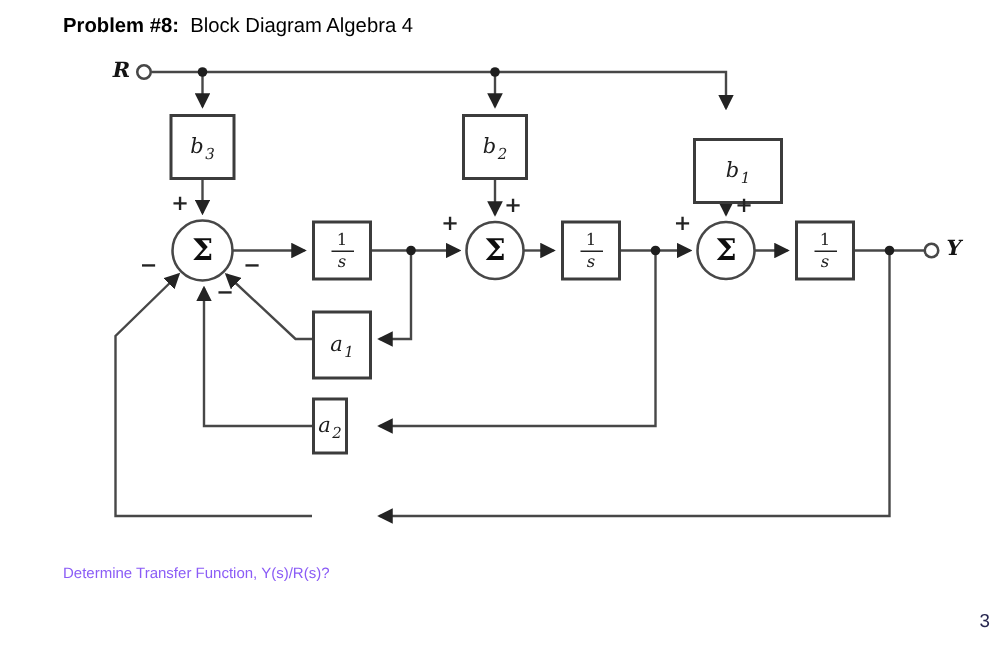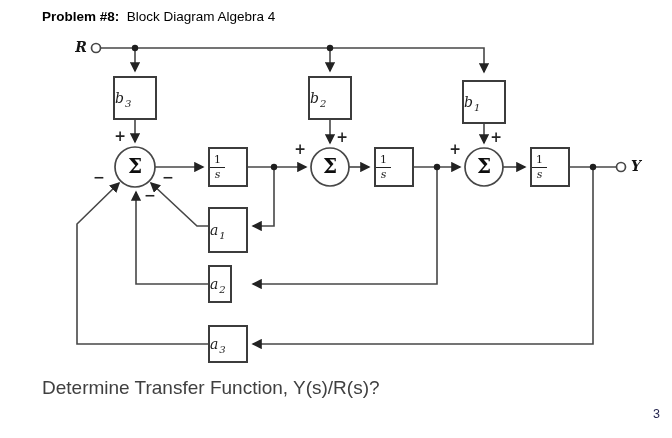--- a/index.html
+++ b/index.html
@@ -2,26 +2,26 @@
 <html><head>
 <meta charset="utf-8">
 <style>
   html,body{margin:0;padding:0;background:#ffffff;}
   .canvas{
     position:relative;width:672px;height:438px;background:#ffffff;
     font-family:"Liberation Sans",sans-serif;overflow:hidden;color:#1a1a1a;
   }
   .title{position:absolute;left:42px;top:9px;font-size:13.5px;color:#000;white-space:pre;}
   .title .bold{font-weight:bold;}
-  .question{position:absolute;left:42px;top:377px;font-size:19px;color:#404040;}
+  .question{position:absolute;left:42px;top:377px;font-size:10px;color:#8b5cf6;}
   .pagenum{position:absolute;right:12px;top:407px;font-size:12.5px;color:#26264f;}
   svg.wiring{position:absolute;left:0;top:0;}
   .block{
     position:absolute;background:#fff;border:2px solid #3c3c3c;box-sizing:border-box;
-    display:flex;align-items:center;justify-content:flex-start;
+    display:flex;align-items:center;justify-content:center;
   }
   .mlabel{font-family:"DejaVu Serif",serif;font-style:italic;font-size:14px;color:#1d1d1d;line-height:1;}
   .mlabel .sub{display:inline-block;font-size:10px;transform:translateY(4px);margin-left:1px;}
   .frac{font-family:"DejaVu Serif",serif;font-size:11px;color:#1d1d1d;text-align:center;line-height:1.05;}
   .frac .num{display:block;border-bottom:1.4px solid #222;padding:0 4px 1px;font-style:normal;}
   .frac .den{display:block;font-style:italic;padding-top:1px;}
   .sum-sym{
     position:absolute;transform:translate(-50%,-54%);
     font-family:"DejaVu Serif",serif;font-weight:bold;font-size:20px;color:#0e0e0e;line-height:1;
   }
@@ -91,21 +91,21 @@
 
   <span class="term-label" style="left:81px;top:47px">R</span>
   <span class="term-label" style="left:636px;top:166px">Y</span>
 
   <div class="block" style="left:113px;top:76px;width:44px;height:44px">
     <span class="mlabel"><span>b</span><span class="sub">3</span></span>
   </div>
   <div class="block" style="left:308px;top:76px;width:44px;height:44px">
     <span class="mlabel"><span>b</span><span class="sub">2</span></span>
   </div>
-  <div class="block" style="left:462px;top:80px;width:44px;height:44px">
+  <div class="block" style="left:462px;top:92px;width:60px;height:44px">
     <span class="mlabel"><span>b</span><span class="sub">1</span></span>
   </div>
 
   <div class="block" style="left:208px;top:147px;width:40px;height:40px">
     <span class="frac">
         <span class="num">1</span>
         <span class="den">s</span>
       </span>
   </div>
   <div class="block" style="left:374px;top:147px;width:40px;height:40px">
@@ -120,23 +120,20 @@
         <span class="den">s</span>
       </span>
   </div>
 
   <div class="block" style="left:208px;top:207px;width:40px;height:46px">
     <span class="mlabel"><span>a</span><span class="sub">1</span></span>
   </div>
   <div class="block" style="left:208px;top:265px;width:24px;height:38px">
     <span class="mlabel"><span>a</span><span class="sub">2</span></span>
   </div>
-  <div class="block" style="left:208px;top:325px;width:40px;height:38px">
-    <span class="mlabel"><span>a</span><span class="sub">3</span></span>
-  </div>
 
   <span class="sum-sym" style="left:135px;top:167px">Σ</span>
   <span class="sum-sym" style="left:330px;top:167px">Σ</span>
   <span class="sum-sym" style="left:484px;top:167px">Σ</span>
 
   <span class="sign" style="left:120px;top:136px">+</span>
   <span class="sign" style="left:99px;top:177px">−</span>
   <span class="sign" style="left:168px;top:177px">−</span>
   <span class="sign" style="left:150px;top:195px">−</span>
   <span class="sign" style="left:300px;top:149px">+</span>

